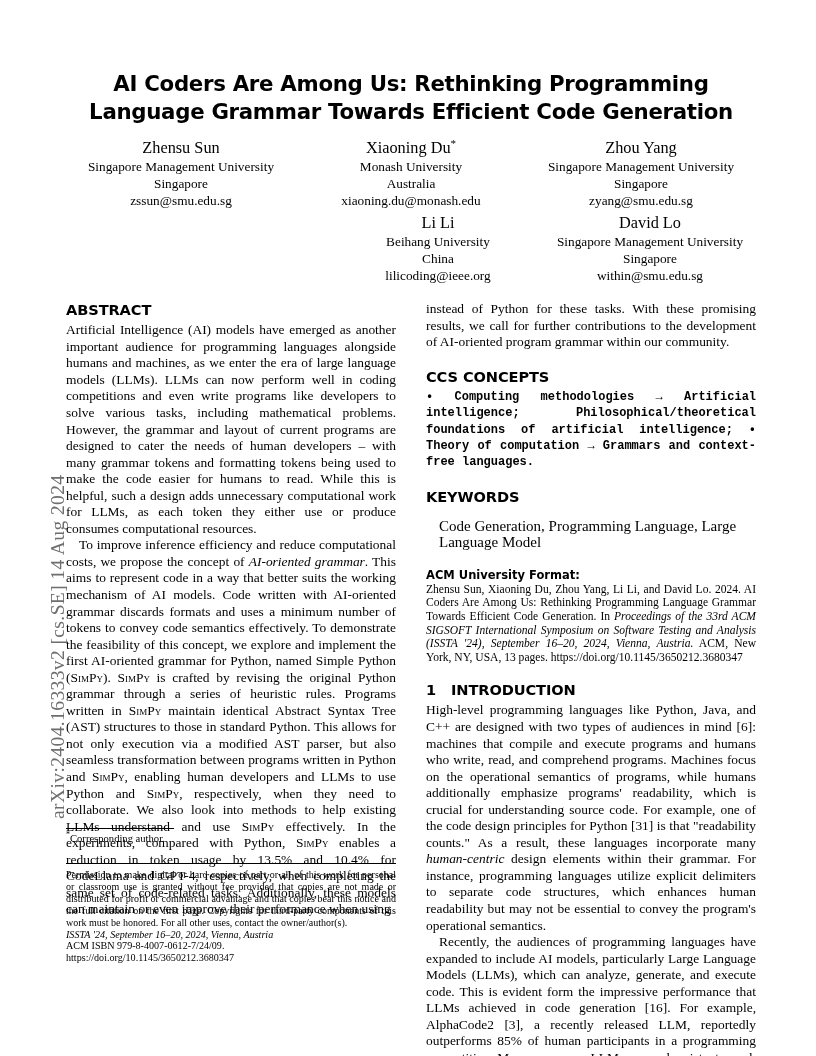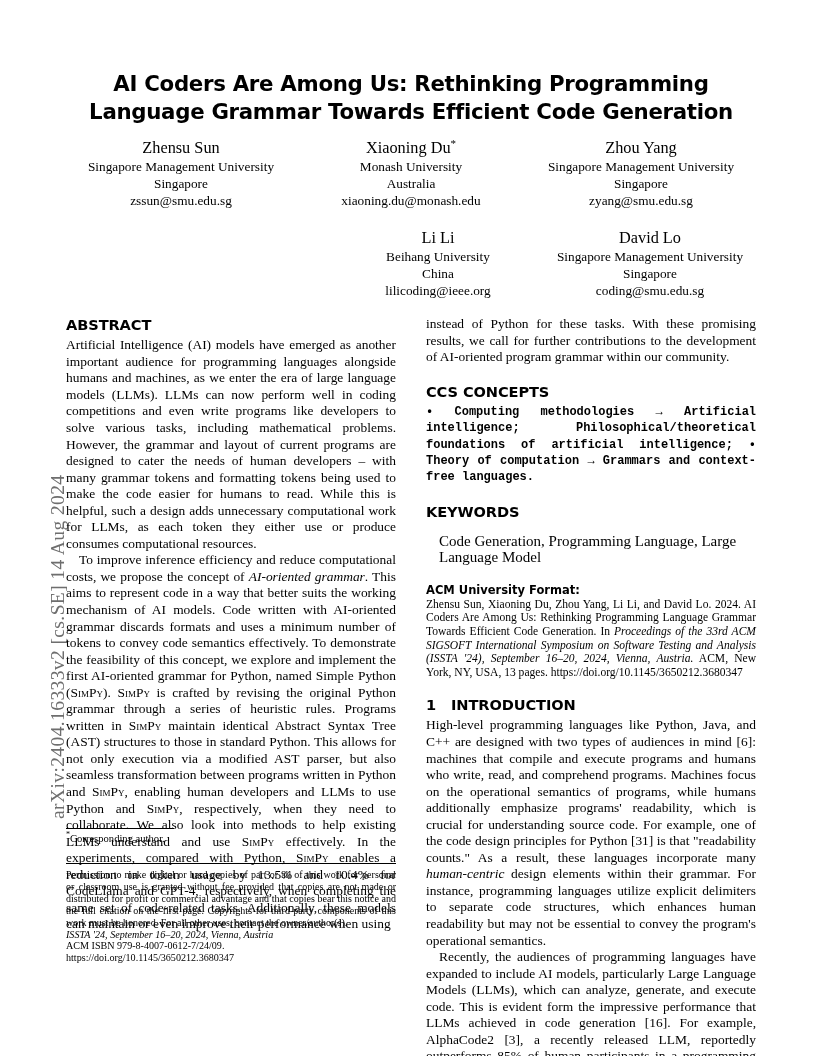--- a/index.html
+++ b/index.html
@@ -63,21 +63,21 @@
     padding: 0 8px;
   }
 
   
   .author-row {
     display: flex;
     justify-content: flex-end;
     text-align: center;
   }
   #author-row-1 { margin-top: 12px; }
-  #author-row-2 { margin-top: 17px; }
+  #author-row-2 { margin-top: 2px; }
   .author-cell {
     width: 230px;
     line-height: 17.5px;
   }
   #author-row-2 .author-cell { width: 212px; }
   .author-name {
     font-size: 16.3px;
     line-height: 21px;
     display: block;
   }
@@ -248,21 +248,21 @@
     <div class="author-cell">
       <span class="author-name">Li Li</span>
       <span class="author-aff">Beihang University</span>
       <span class="author-country">China</span>
       <span class="author-email">lilicoding@ieee.org</span>
     </div>
     <div class="author-cell">
       <span class="author-name">David Lo</span>
       <span class="author-aff">Singapore Management University</span>
       <span class="author-country">Singapore</span>
-      <span class="author-email">coding@smu.edu.sg</span>
+      <span class="author-email">within@smu.edu.sg</span>
     </div>
   </div>
 
   <div id="columns">
 
     <div class="col" id="col-left">
       <h2 class="sec-head">ABSTRACT</h2>
       <p class="body">Artificial Intelligence (AI) models have emerged as another important audience for programming languages alongside humans and machines, as we enter the era of large language models (LLMs). LLMs can now perform well in coding competitions and even write programs like developers to solve various tasks, including mathematical problems. However, the grammar and layout of current programs are designed to cater the needs of human developers – with many grammar tokens and formatting tokens being used to make the code easier for humans to read. While this is helpful, such a design adds unnecessary computational work for LLMs, as each token they either use or produce consumes computational resources.</p>
       <p class="body"><span>To improve inference efficiency and reduce computational costs, we propose the concept of </span><span class="it">AI-oriented grammar</span><span>. This aims to represent code in a way that better suits the working mechanism of AI models. Code written with AI-oriented grammar discards formats and uses a minimum number of tokens to convey code semantics effectively. To demonstrate the feasibility of this concept, we explore and implement the first AI-oriented grammar for Python, named Simple Python (</span><span class="sc">SimPy</span><span>). </span><span class="sc">SimPy</span><span> is crafted by revising the original Python grammar through a series of heuristic rules. Programs written in </span><span class="sc">SimPy</span><span> maintain identical Abstract Syntax Tree (AST) structures to those in standard Python. This allows for not only execution via a modified AST parser, but also seamless transformation between programs written in Python and </span><span class="sc">SimPy</span><span>, enabling human developers and LLMs to use Python and </span><span class="sc">SimPy</span><span>, respectively, when they need to collaborate. We also look into methods to help existing LLMs understand and use </span><span class="sc">SimPy</span><span> effectively. In the experiments, compared with Python, </span><span class="sc">SimPy</span><span> enables a reduction in token usage by 13.5% and 10.4% for CodeLlama and GPT-4, respectively, when completing the same set of code-related tasks. Additionally, these models can maintain or even improve their performance when using </span></p>
 

